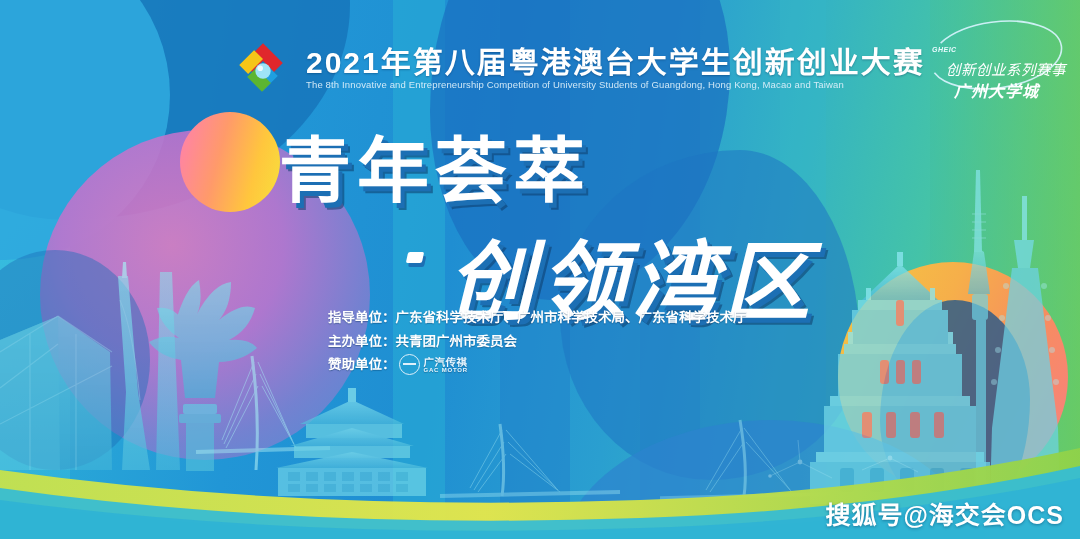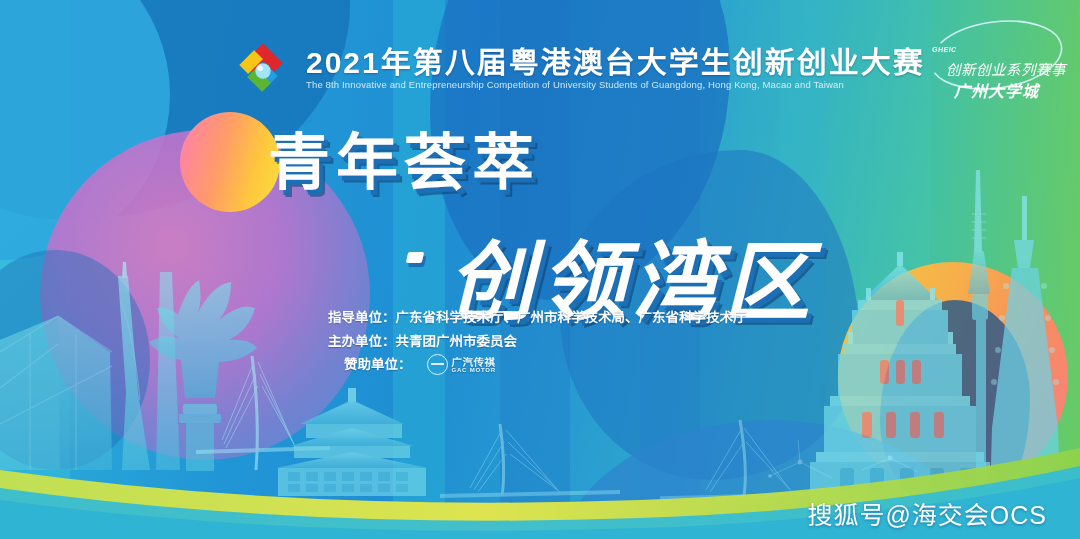--- a/index.html
+++ b/index.html
@@ -54,42 +54,42 @@
   .badge{position:absolute;right:10px;top:16px;width:148px;height:78px;z-index:7;}
   .badge-gheic{position:absolute;left:10px;top:30px;font-size:7px;font-weight:bold;color:#eafcff;
     letter-spacing:.5px;font-style:italic;}
   .badge-l1{position:absolute;left:32px;top:20px;font-size:16px;font-weight:bold;color:#ffffff;
     font-style:italic;letter-spacing:1px;white-space:nowrap;margin-top:42px;}
   .badge-l2{position:absolute;left:24px;top:42px;font-size:14.5px;font-weight:normal;color:#ffffff;
     font-style:italic;letter-spacing:.5px;white-space:nowrap;}
 
   
   .headline{position:absolute;z-index:8;color:#ffffff;font-weight:bold;white-space:nowrap;}
-  .hl1{left:268px;top:112px;font-size:62px;letter-spacing:6px;
+  .hl1{left:279px;top:112px;font-size:72px;letter-spacing:6px;
       text-shadow:4px 5px 0 #1c6fb4, 6px 7px 0 rgba(12,60,105,.55);}
   .hl2{left:448px;top:212px;font-size:86px;letter-spacing:6px;font-style:italic;
       text-shadow:4px 5px 0 #1c6fb4, 6px 7px 0 rgba(12,60,105,.55);}
   .hl-dot{position:absolute;left:407px;top:252px;width:16px;height:11px;background:#ffffff;
       transform:skewX(-12deg);z-index:8;border-radius:2px;
       box-shadow:3px 4px 0 #1c6fb4;}
 
   
   .orgs{position:absolute;left:328px;top:306px;z-index:9;}
   .org-row{font-size:13.5px;color:#ffffff;font-weight:bold;line-height:23.5px;white-space:nowrap;
     text-shadow:0 1px 1px rgba(0,45,85,.4);}
-  .sponsor-row{display:flex;align-items:center;gap:12px;margin-left:16px;}
+  .sponsor-row{display:flex;align-items:center;gap:0;}
   .gac{display:inline-flex;align-items:center;margin-left:3px;justify-content:center;}
   .gac-ring{width:19px;height:19px;border:1.6px solid #dff0fb;border-radius:50%;position:relative;margin-right:4px;}
   .gac-ring::after{content:"";position:absolute;left:3px;top:8px;width:13px;height:1.6px;background:#dff0fb;}
   .gac-text{display:flex;flex-direction:column;line-height:1;}
   .gac-cn{font-size:10.5px;font-weight:bold;color:#e9f6fe;letter-spacing:.5px;}
   .gac-en{font-size:6px;font-weight:bold;color:#e9f6fe;letter-spacing:.8px;}
 
   
-  .watermark{position:absolute;right:33px;bottom:8px;z-index:12;font-size:25px;font-weight:normal;
+  .watermark{position:absolute;right:16px;bottom:8px;z-index:12;font-size:25px;font-weight:bold;
     color:#ffffff;letter-spacing:1px;text-shadow:0 1px 3px rgba(0,50,90,.45);white-space:nowrap;margin-top:19px;}
 </style>
 </head>
 <body>
 
 <div class="poster">
 
   <div class="band b1"></div>
   <div class="band b2"></div>
   <div class="band b3"></div>

